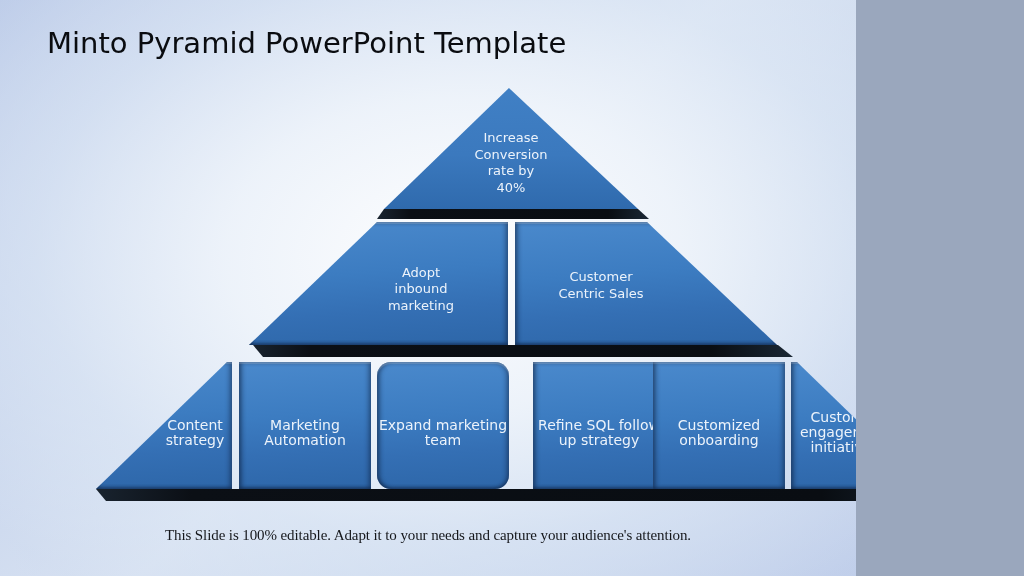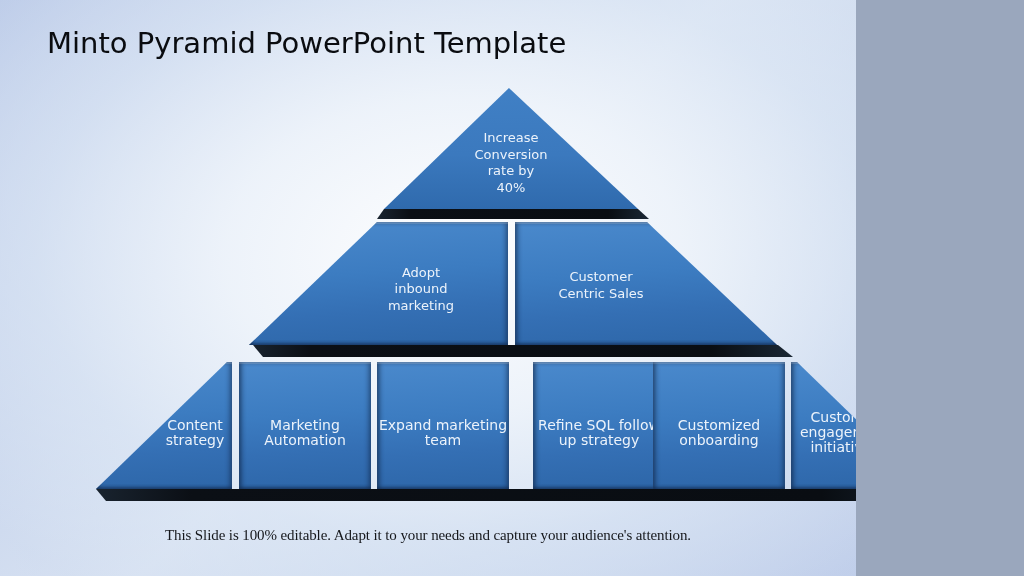--- a/index.html
+++ b/index.html
@@ -54,21 +54,21 @@
   .lvl2b{left:515px;top:222px;width:262px;height:123px;
          clip-path:polygon(0 0,132px 0,100% 100%,0 100%);
          padding-right:90px;padding-top:4px;}
   .band2{left:245px;top:345px;width:548px;height:12px;
          clip-path:polygon(8px 0,533px 0,548px 100%,18px 100%);}
   
   .lvl3{top:362px;height:127px;font-size:14px;line-height:15px;padding-top:14px;}
   .l3a{left:96px;width:136px;clip-path:polygon(131px 0,100% 0,100% 100%,0 100%);
        padding-left:62px;}
   .l3b{left:239px;width:132px;}
-  .l3c{left:377px;width:132px;}
+  .l3c{left:377px;width:132px;border-radius:14px;}
   .l3d{left:533px;width:132px;}
   .l3e{left:653px;width:132px;justify-content:center;}
   .l3f{left:791px;width:137px;clip-path:polygon(0 0,6px 0,100% 100%,0 100%);
        padding-right:30px;}
   .band3{left:88px;top:489px;width:864px;height:12px;
          clip-path:polygon(8px 0,840px 0,862px 100%,18px 100%);}
   .footer{
     position:absolute;left:0;top:527px;width:100%;
     text-align:center;font-size:15px;color:#15171b;
     font-family:Liberation Serif, serif;

